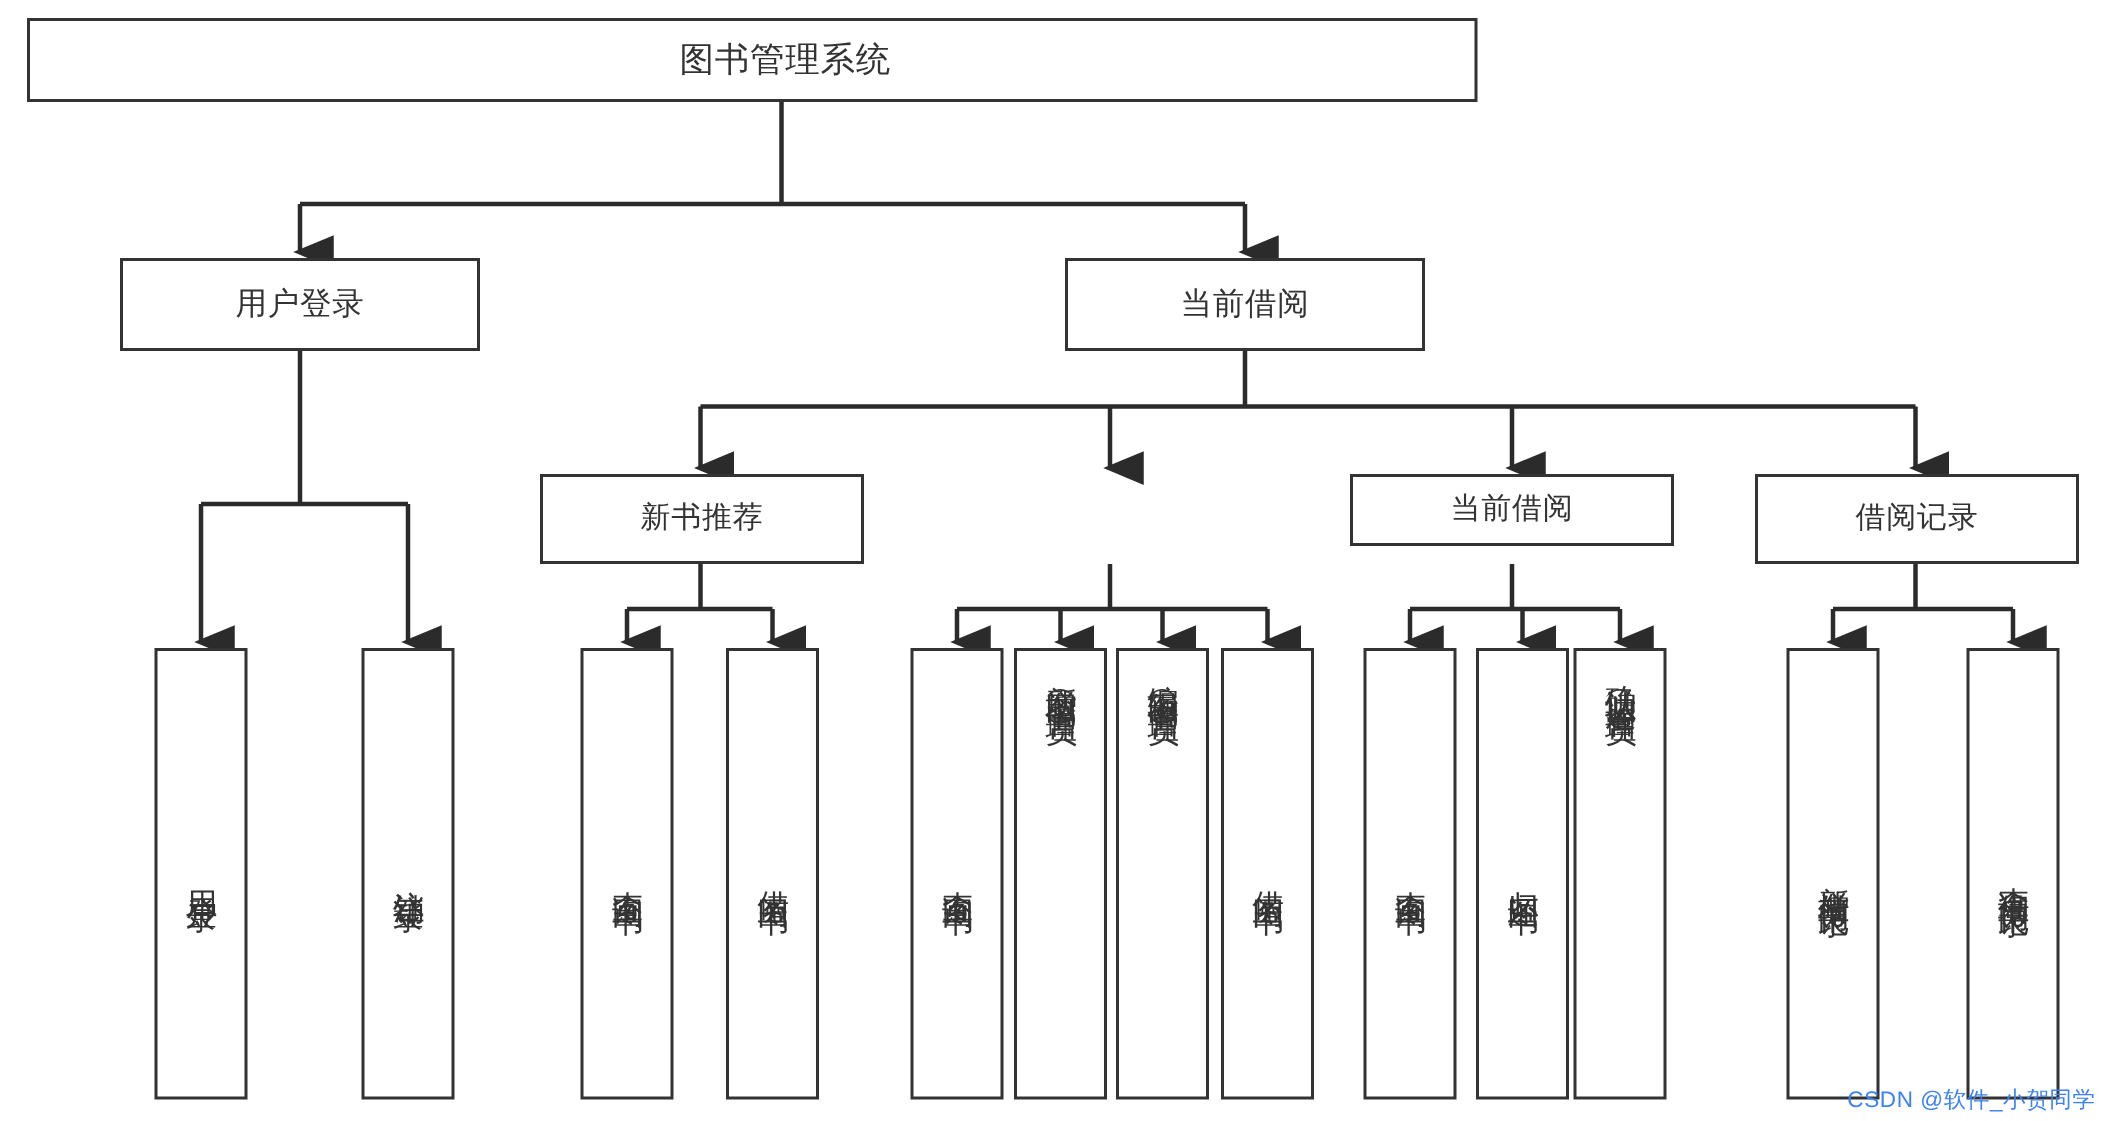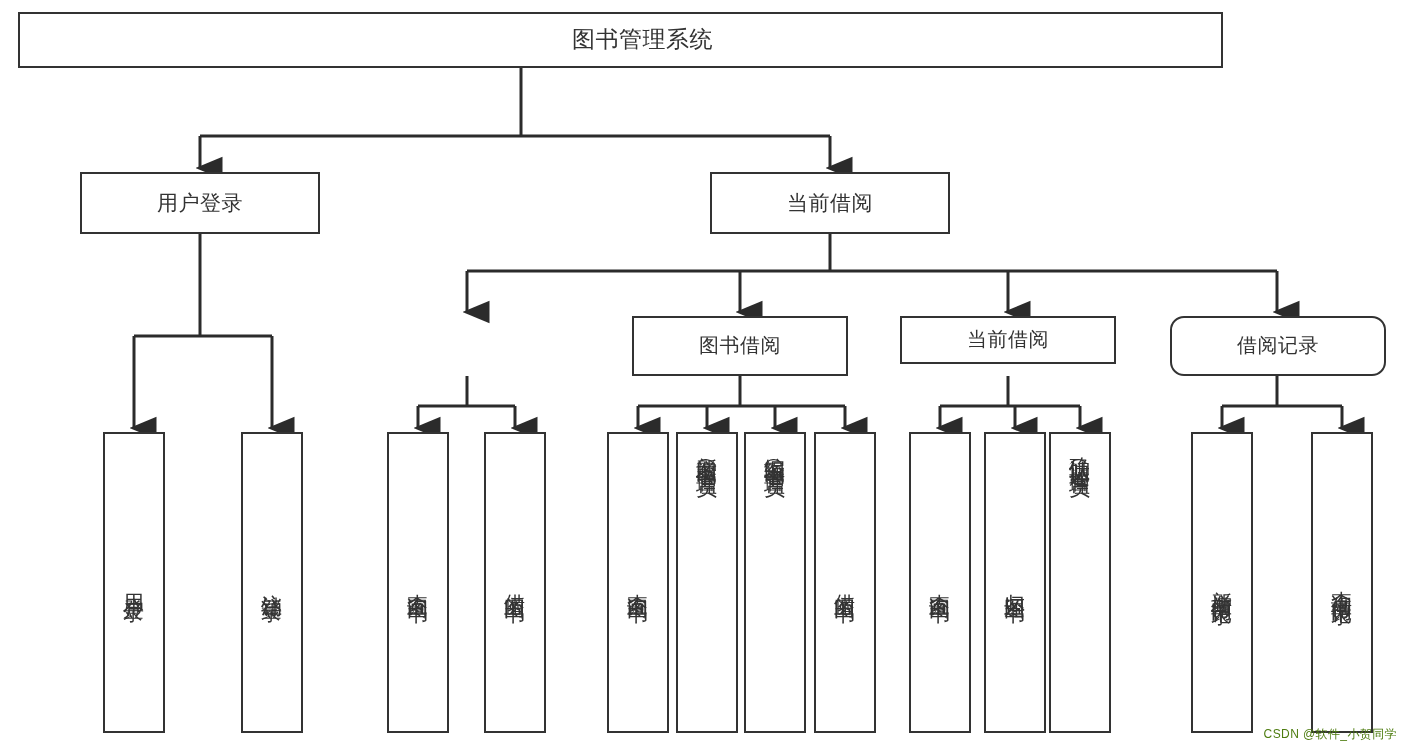--- a/index.html
+++ b/index.html
@@ -68,22 +68,22 @@
   }
   .node.leaf.centered {
     align-items: center;
     padding-top: 0;
   }
   
   #watermark {
     position: absolute;
     right: 8px;
     bottom: 4px;
-    font-size: 12px;
-    color: #4d7c0f;
+    font-size: 15px;
+    color: #3b82f6;
     white-space: nowrap;
     letter-spacing: 0.4px;
   }
 </style>
 </head>
 <body>
 
 <div id="canvas">
 
   <svg id="connectors" viewBox="0 0 1405 747" width="1405" height="747" xmlns="http://www.w3.org/2000/svg">
@@ -131,42 +131,42 @@
       <path d="M 1015 406 L 1015 428" marker-end="url(#arrow)"></path>
       <path d="M 1080 406 L 1080 428" marker-end="url(#arrow)"></path>
 
       <path d="M 1277 376 L 1277 406"></path>
       <path d="M 1222 406 L 1342 406"></path>
       <path d="M 1222 406 L 1222 428" marker-end="url(#arrow)"></path>
       <path d="M 1342 406 L 1342 428" marker-end="url(#arrow)"></path>
     </g>
   </svg>
 
-  <div class="node root" style="left:18px; top:12px; width:1205px; height:56px;padding-left:44px;">
+  <div class="node root" style="left:18px; top:12px; width:967px; height:56px;padding-left:44px;">
     <span class="label">图书管理系统</span>
   </div>
 
   <div class="node lvl2" style="left:80px; top:172px; width:240px; height:62px;">
     <span class="label">用户登录</span>
   </div>
 
   <div class="node lvl2" style="left:710px; top:172px; width:240px; height:62px;">
     <span class="label">当前借阅</span>
   </div>
 
-
-  <div class="node lvl3" style="left:632px; top:316px; width:216px; height:60px;">
-    <span class="label">图书借阅</span>
-  </div>
+  <div class="node lvl3" style="left:360px; top:316px; width:216px; height:60px;">
+    <span class="label">新书推荐</span>
+  </div>
+
 
   <div class="node lvl3" style="left:900px; top:316px; width:216px; height:48px;">
     <span class="label">当前借阅</span>
   </div>
 
-  <div class="node lvl3" style="left:1170px; top:316px; width:216px; height:60px;border-radius:14px;">
+  <div class="node lvl3" style="left:1170px; top:316px; width:216px; height:60px;">
     <span class="label">借阅记录</span>
   </div>
 
   <div class="node leaf centered" style="left:103px; top:432px; width:62px; height:301px;">
     <span class="label">用户登录</span>
   </div>
 
   <div class="node leaf centered" style="left:241px; top:432px; width:62px; height:301px;">
     <span class="label">注销登录</span>
   </div>

